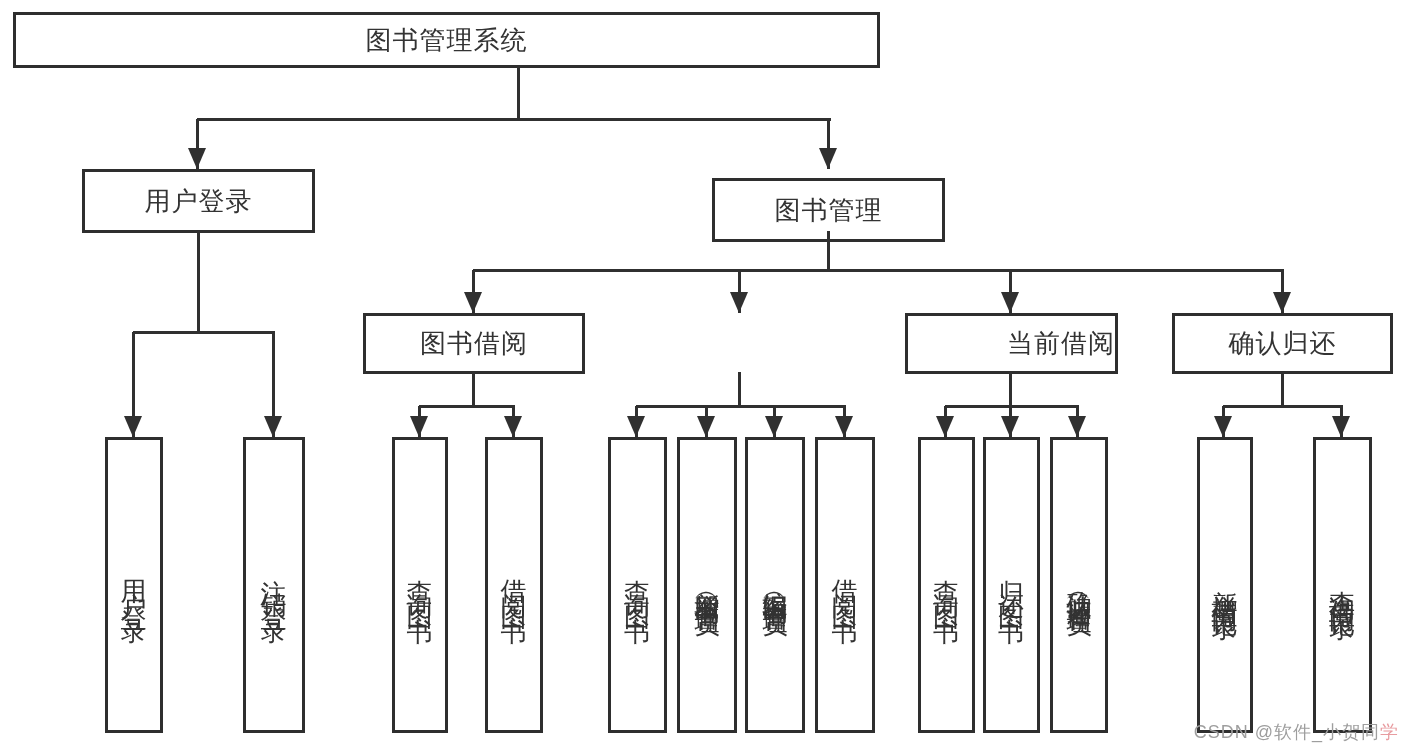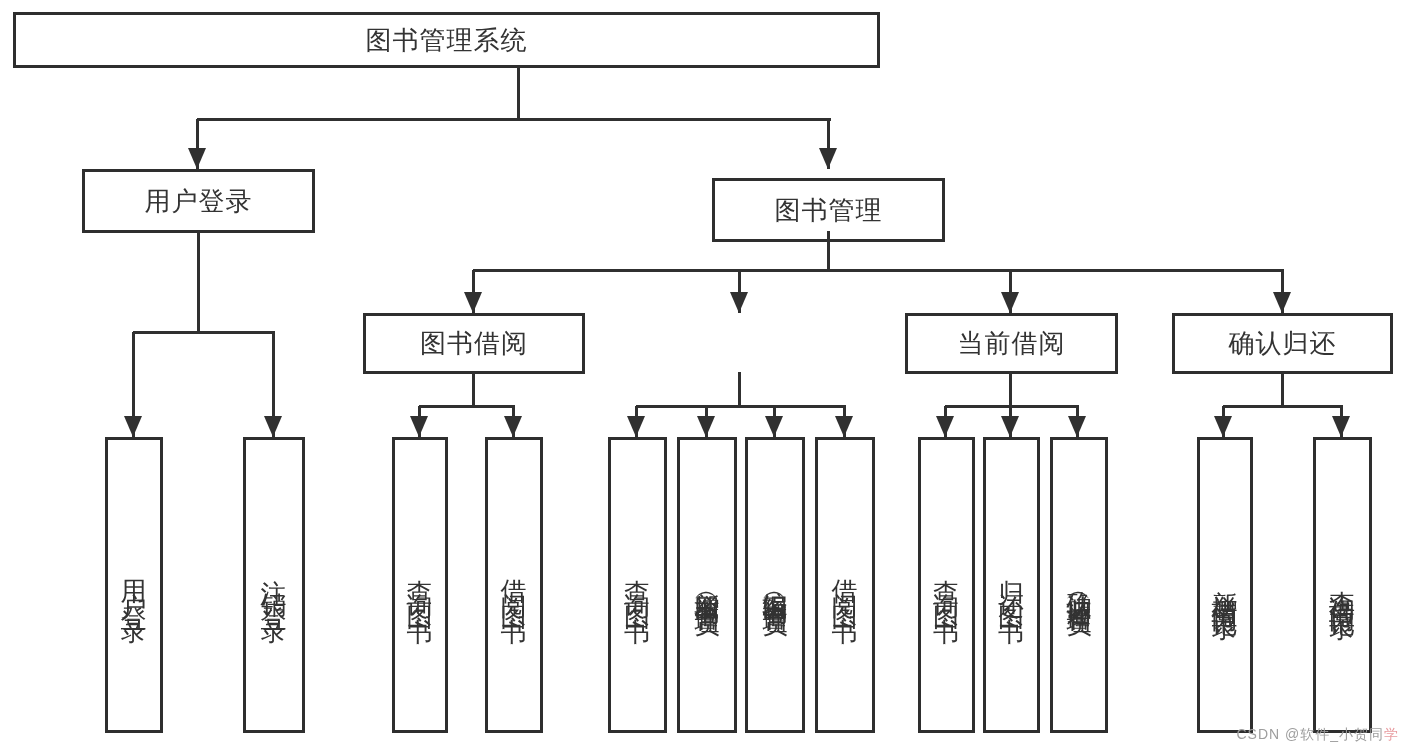--- a/index.html
+++ b/index.html
@@ -68,21 +68,21 @@
     height: 0;
     border-left: 9px solid transparent;
     border-right: 9px solid transparent;
     border-top: 21px solid #303030;
   }
   
   .watermark {
     position: absolute;
     right: 6px;
     bottom: 3px;
-    font-size: 14px;
+    font-size: 18px;
     white-space: nowrap;
     letter-spacing: 1px;
   }
   .watermark .wm-gray { color: #9e9e9e; }
   .watermark .wm-pink { color: #e89ca0; }
 </style>
 </head>
 <body>
 
 <div class="stage">
@@ -111,21 +111,21 @@
   <div class="vline" style="left:827px; top:231px; height:41px;"></div>
   <div class="hline" style="left:473px; top:269px; width:811px;"></div>
   <div class="arrow" style="left:472px; top:270px; height:43px;"></div>
   <div class="arrow" style="left:738px; top:270px; height:43px;"></div>
   <div class="arrow" style="left:1009px; top:270px; height:43px;"></div>
   <div class="arrow" style="left:1281px; top:270px; height:43px;"></div>
 
   <div class="node" style="left:363px; top:313px; width:222px; height:61px;">
     <span class="h-label">图书借阅</span>
   </div>
-  <div class="node" style="left:905px; top:313px; width:213px; height:61px;">
+  <div class="node" style="left:905px; top:313px; width:213px; height:61px;justify-content:flex-end;">
     <span class="h-label">当前借阅</span>
   </div>
   <div class="node" style="left:1172px; top:313px; width:221px; height:61px;">
     <span class="h-label">确认归还</span>
   </div>
 
   <div class="vline" style="left:472px; top:372px; height:36px;"></div>
   <div class="hline" style="left:419px; top:405px; width:96px;"></div>
   <div class="arrow" style="left:418px; top:406px; height:31px;"></div>
   <div class="arrow" style="left:512px; top:406px; height:31px;"></div>

